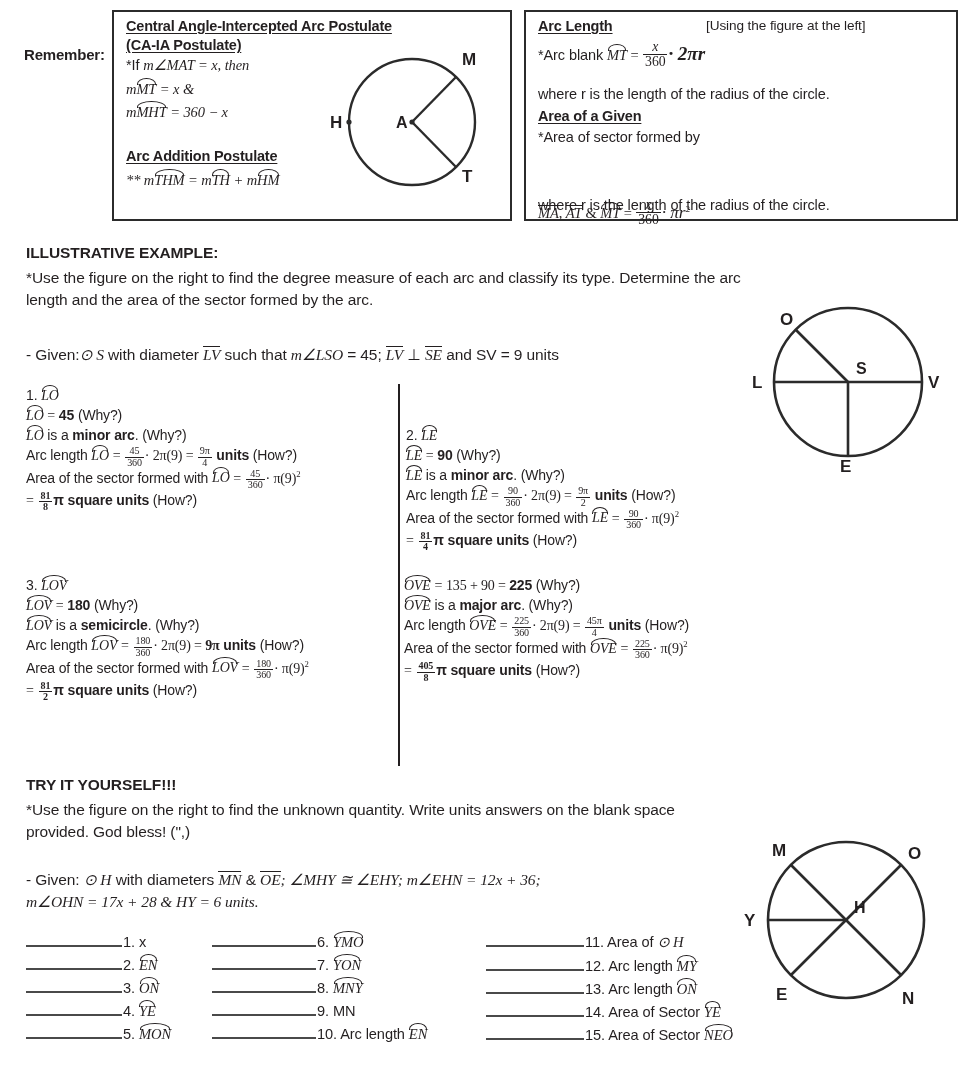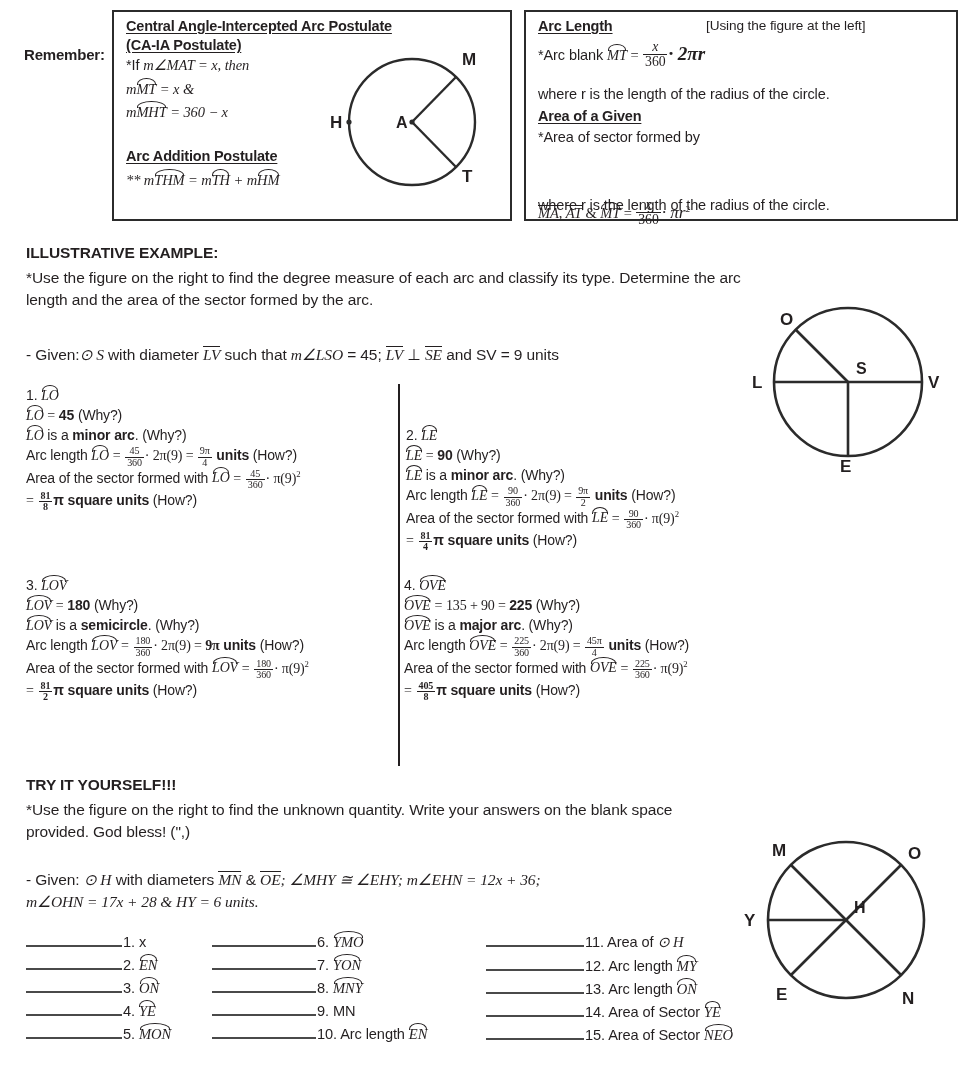--- a/index.html
+++ b/index.html
@@ -273,44 +273,40 @@
   <div class="l">
     <span>Area of the sector formed with </span><span class="mi arc">LOV</span> <span class="mn">=</span> <span class="frac"><span class="num">180</span><span class="den">360</span></span><span class="mn">· π(9)</span><sup class="pw">2</sup>
   </div>
   <div class="l">
     <span class="mn">=</span> <span class="frac" style="font-weight:bold;"><span class="num">81</span><span class="den">2</span></span><b>π square units </b><span>(How?)</span>
   </div>
 </div>
 
 <div class="abs ex-cell" style="left:404px; top:576px; width:372px;">
   <div class="l">
-    <span>4.</span>
-    <span class="mi arc">OVE</span>
-  </div>
-  <div class="l">
     <span class="mi arc">OVE</span>
     <span class="mn">=</span> <span class="mn">135 + 90 = </span><b>225</b>
     <span>(Why?)</span>
   </div>
   <div class="l">
     <span class="mi arc">OVE</span><span> is a </span><b>major arc</b><span>. </span><span>(Why?)</span>
   </div>
   <div class="l">
     <span>Arc length </span><span class="mi arc">OVE</span> <span class="mn">=</span> <span class="frac"><span class="num">225</span><span class="den">360</span></span><span class="mn">· 2π(9) = </span><span class="frac"><span class="num">45π</span><span class="den">4</span></span><b> units </b><span>(How?)</span>
   </div>
   <div class="l">
     <span>Area of the sector formed with </span><span class="mi arc">OVE</span> <span class="mn">=</span> <span class="frac"><span class="num">225</span><span class="den">360</span></span><span class="mn">· π(9)</span><sup class="pw">2</sup>
   </div>
   <div class="l">
     <span class="mn">=</span> <span class="frac" style="font-weight:bold;"><span class="num">405</span><span class="den">8</span></span><b>π square units </b><span>(How?)</span>
   </div>
 </div>
 
 <div class="abs sec-title" style="left:26px; top:776px;">TRY IT YOURSELF!!!</div>
-<div class="abs para" style="left:26px; top:800px; width:740px;">*Use the figure on the right to find the unknown quantity. Write your answers on the blank space</div>
+<div class="abs para" style="left:26px; top:800px; width:740px;">*Use the figure on the right to find the unknown quantity. Write units answers on the blank space</div>
 <div class="abs para" style="left:26px; top:822px; width:740px;">provided. God bless! (",)</div>
 
 <div class="abs para" style="left:26px; top:870px; white-space:nowrap;">
   <span>- Given: </span><span class="mi">⊙ H</span><span> with diameters </span><span class="mi ovl">MN</span><span> &amp; </span><span class="mi ovl">OE</span><span class="mi">; ∠MHY ≅ ∠EHY; m∠EHN = 12x + 36;</span>
 </div>
 <div class="abs para" style="left:26px; top:892px; white-space:nowrap;">
   <span class="mi">m∠OHN</span><span class="mi"> = 17x + 28 &amp; HY = 6 units.</span>
 </div>
 
 <svg class="abs" style="left:730px; top:828px;" width="232" height="196" viewBox="0 0 232 196">

